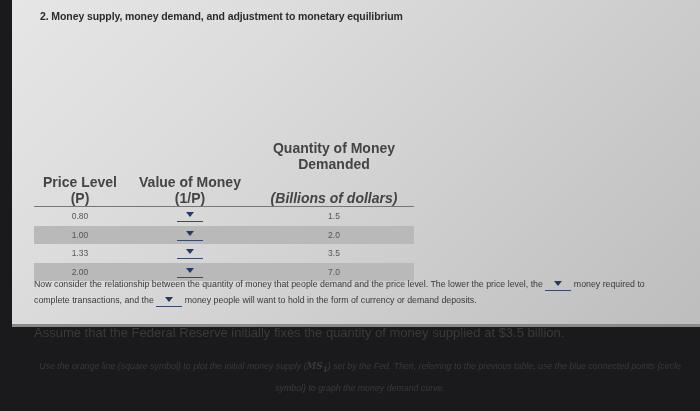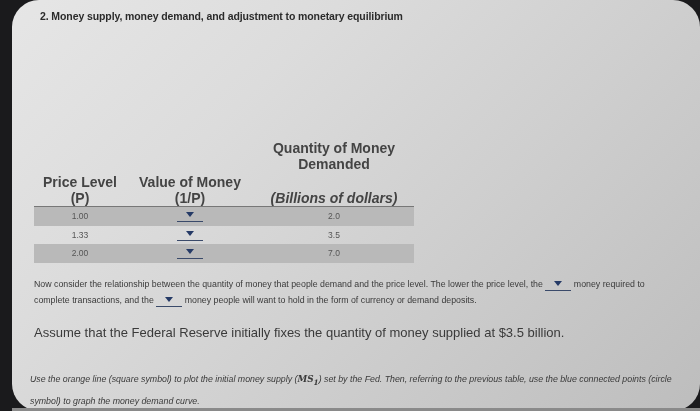--- a/index.html
+++ b/index.html
@@ -2,24 +2,23 @@
 <html><head>
   <meta charset="utf-8">
   <style>
     html, body { margin: 0; padding: 0; }
     body {
       width: 700px; height: 411px; overflow: hidden; position: relative;
       font-family: "Liberation Sans", "DejaVu Sans", sans-serif;
       background: #1a1a1c;
     }
     .screen {
-      position: absolute; left: 12px; top: 0; width: 688px; height: 411px;
+      position: absolute; left: 12px; top: 0; width: 688px; height: 327px;
       background: linear-gradient(135deg, #e6e6e6 0%, #dcdcdc 30%, #cfcfcf 60%, #bdbdbd 100%);
       color: #333;
-      border-radius: 27px;
     }
     .bottom-edge {
       position: absolute; left: 0; right: 0; bottom: 0; height: 3px; background: #8a8a8a;
     }
     .title {
       position: absolute; left: 28px; top: 10px;
       font-weight: bold; font-size: 10.5px; color: #2b2b2b; letter-spacing: -0.1px;
     }
     .intro {
       position: absolute; left: 28px; top: 41px; font-size: 9.5px; color: #3a3a3a;
@@ -53,22 +52,22 @@
       border-top: 5px solid #253a66;
     }
     .para2 {
       position: absolute; left: 22px; top: 276px; width: 640px;
       font-size: 8.8px; line-height: 16px; color: #3a3a3a;
     }
     .assume {
       position: absolute; left: 22px; top: 325px; font-size: 13px; color: #3a3a3a;
     }
     .plot-instr {
-      position: absolute; left: 18px; top: 370px; width: 660px;
-      font-size: 8.8px; line-height: 19px; font-style: italic; color: #3a3a3a;
+      position: absolute; left: 18px; top: 357px; width: 660px;
+      font-size: 8.8px; line-height: 19px; font-style: italic; color: #3a3a3a; text-align: center;
     }
     .plot-instr .math { font-family: "DejaVu Serif", serif; font-weight: bold; font-style: italic; }
   </style>
 </head>
 <body>
 
 <div class="screen">
   <div class="title">2. Money supply, money demand, and adjustment to monetary equilibrium</div>
 
 
@@ -78,20 +77,25 @@
       <tr>
         <th class="c1">Price Level (P)</th>
         <th class="c2">Value of Money (1/P)</th>
         <th class="c3">
           <span>Quantity of Money Demanded</span>
           <span class="sub">(Billions of dollars)</span>
         </th>
       </tr>
     </thead>
     <tbody>
+      <tr class="plain">
+        <td>0.80</td>
+        <td><span class="dd"><span></span></span></td>
+        <td>1.5</td>
+      </tr>
       <tr class="alt">
         <td>1.00</td>
         <td><span class="dd"><span></span></span></td>
         <td>2.0</td>
       </tr>
       <tr class="plain">
         <td>1.33</td>
         <td><span class="dd"><span></span></span></td>
         <td>3.5</td>
       </tr>

